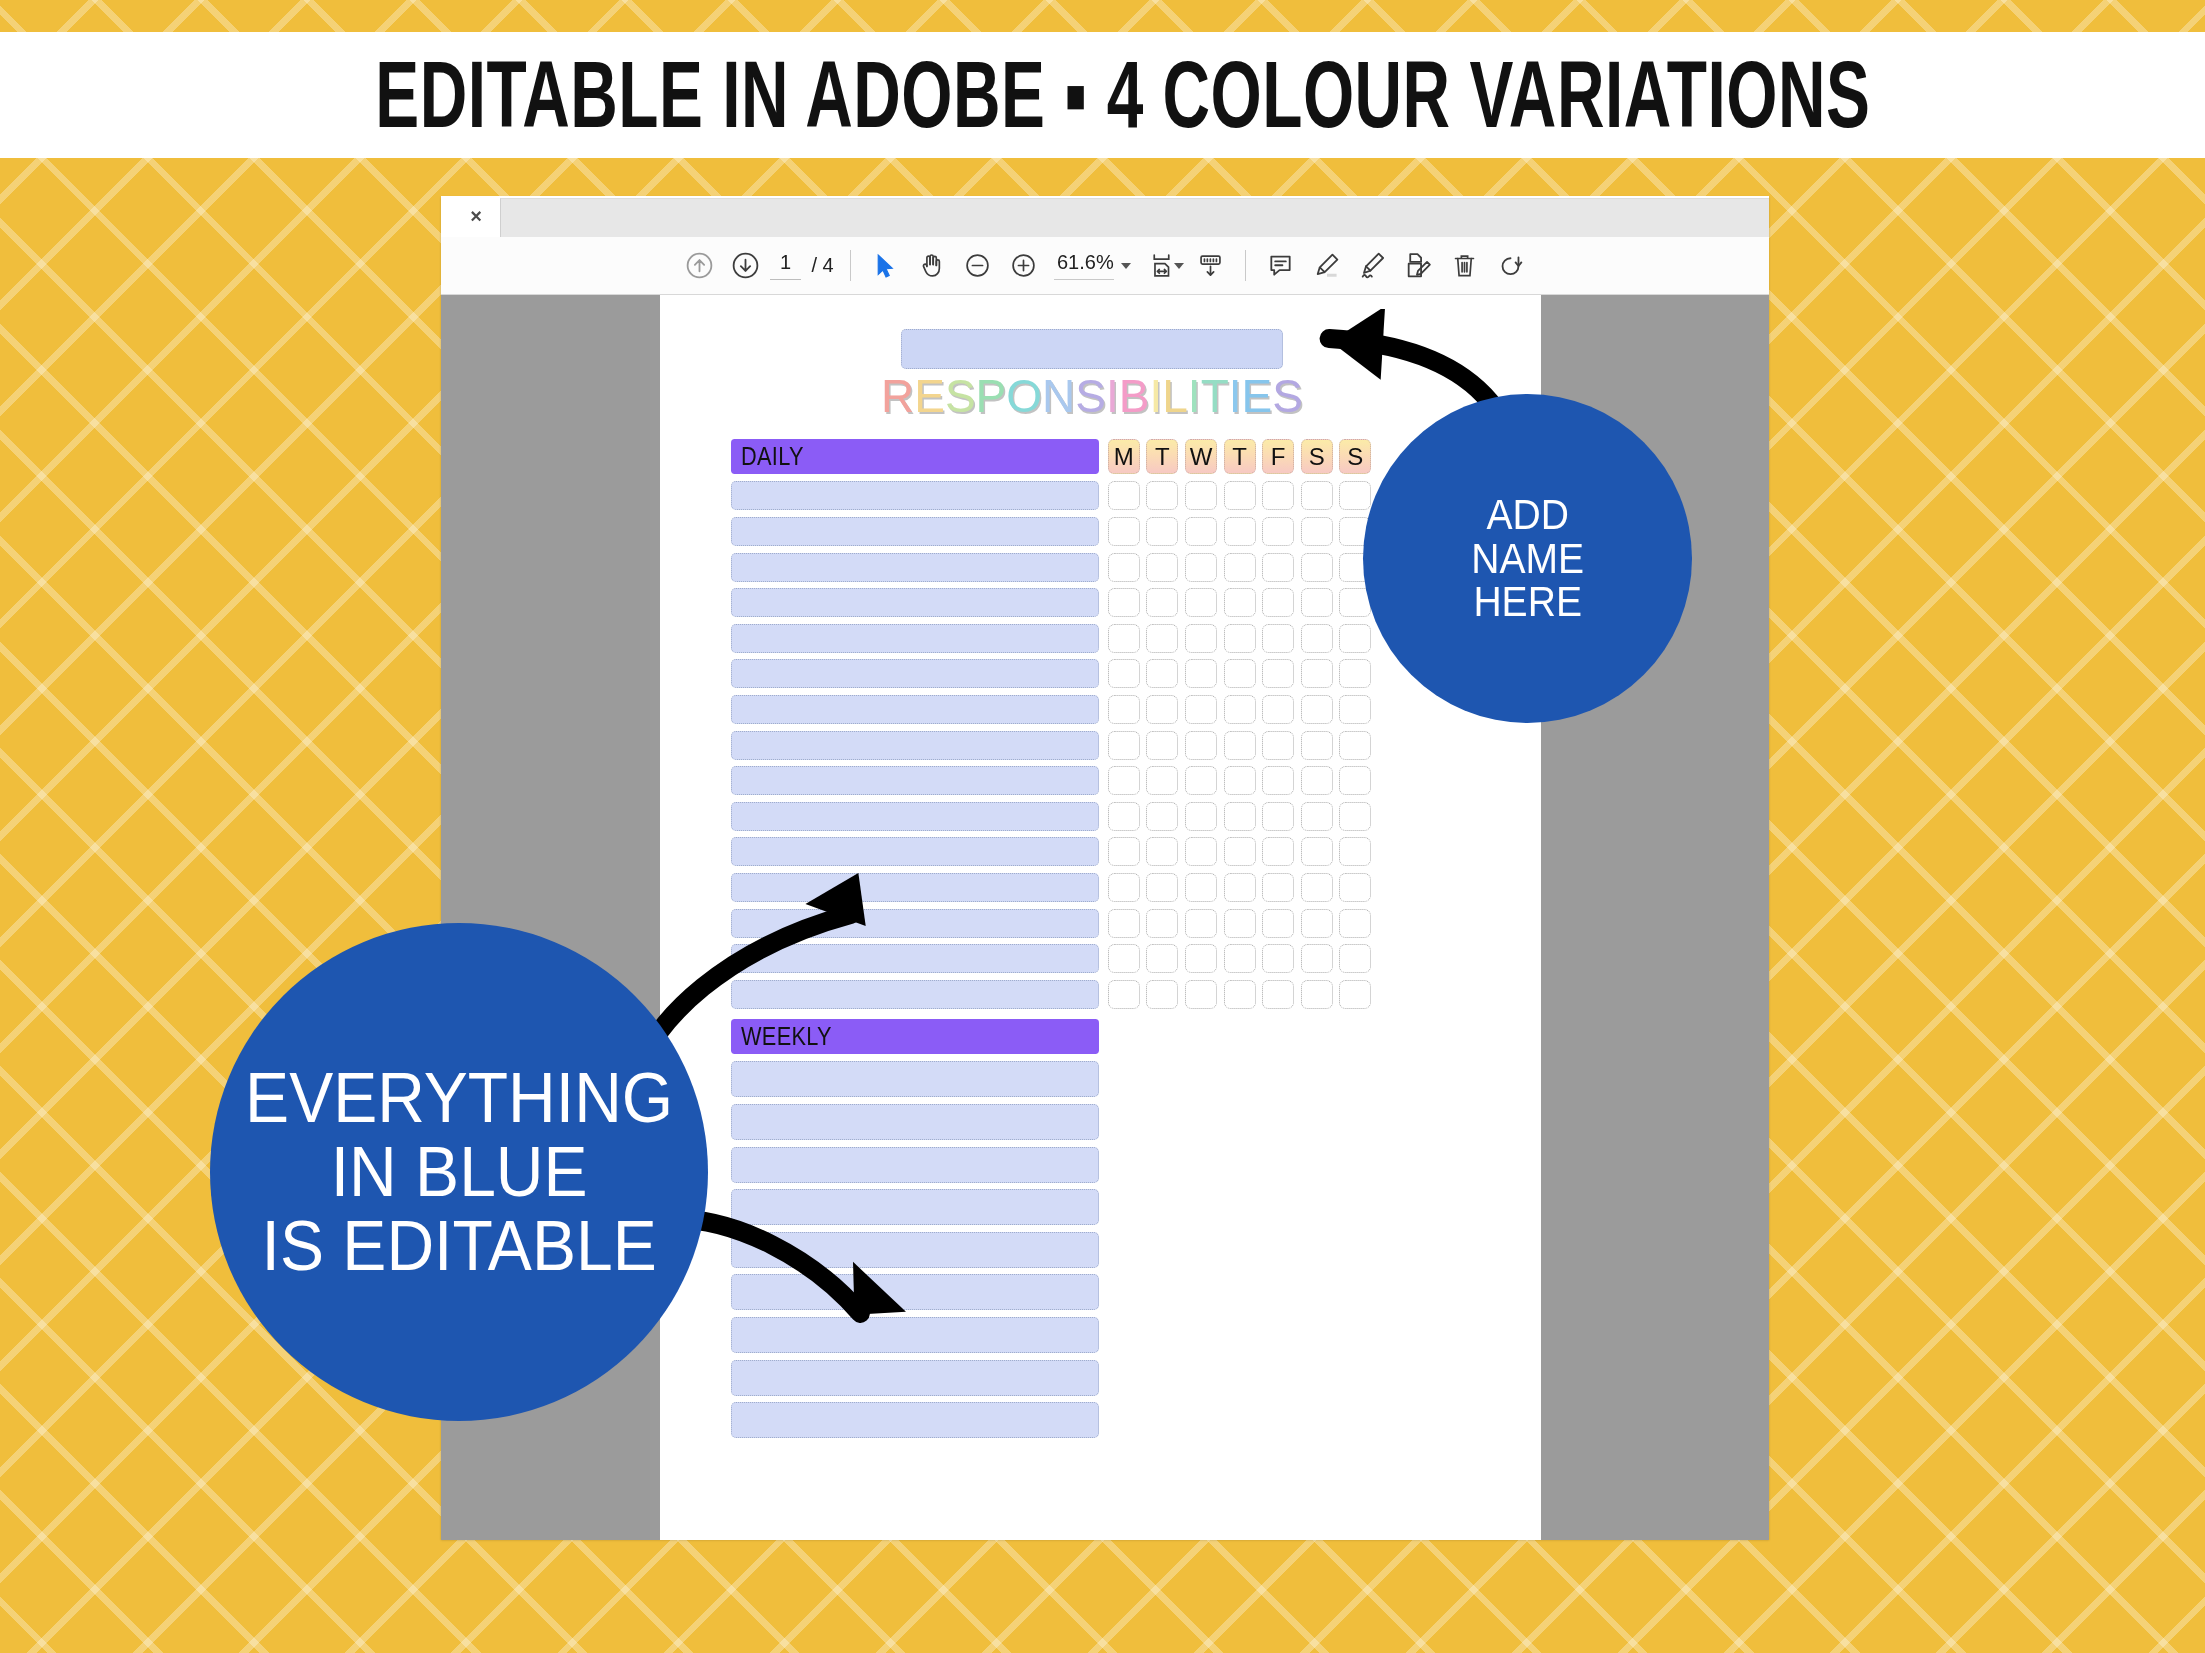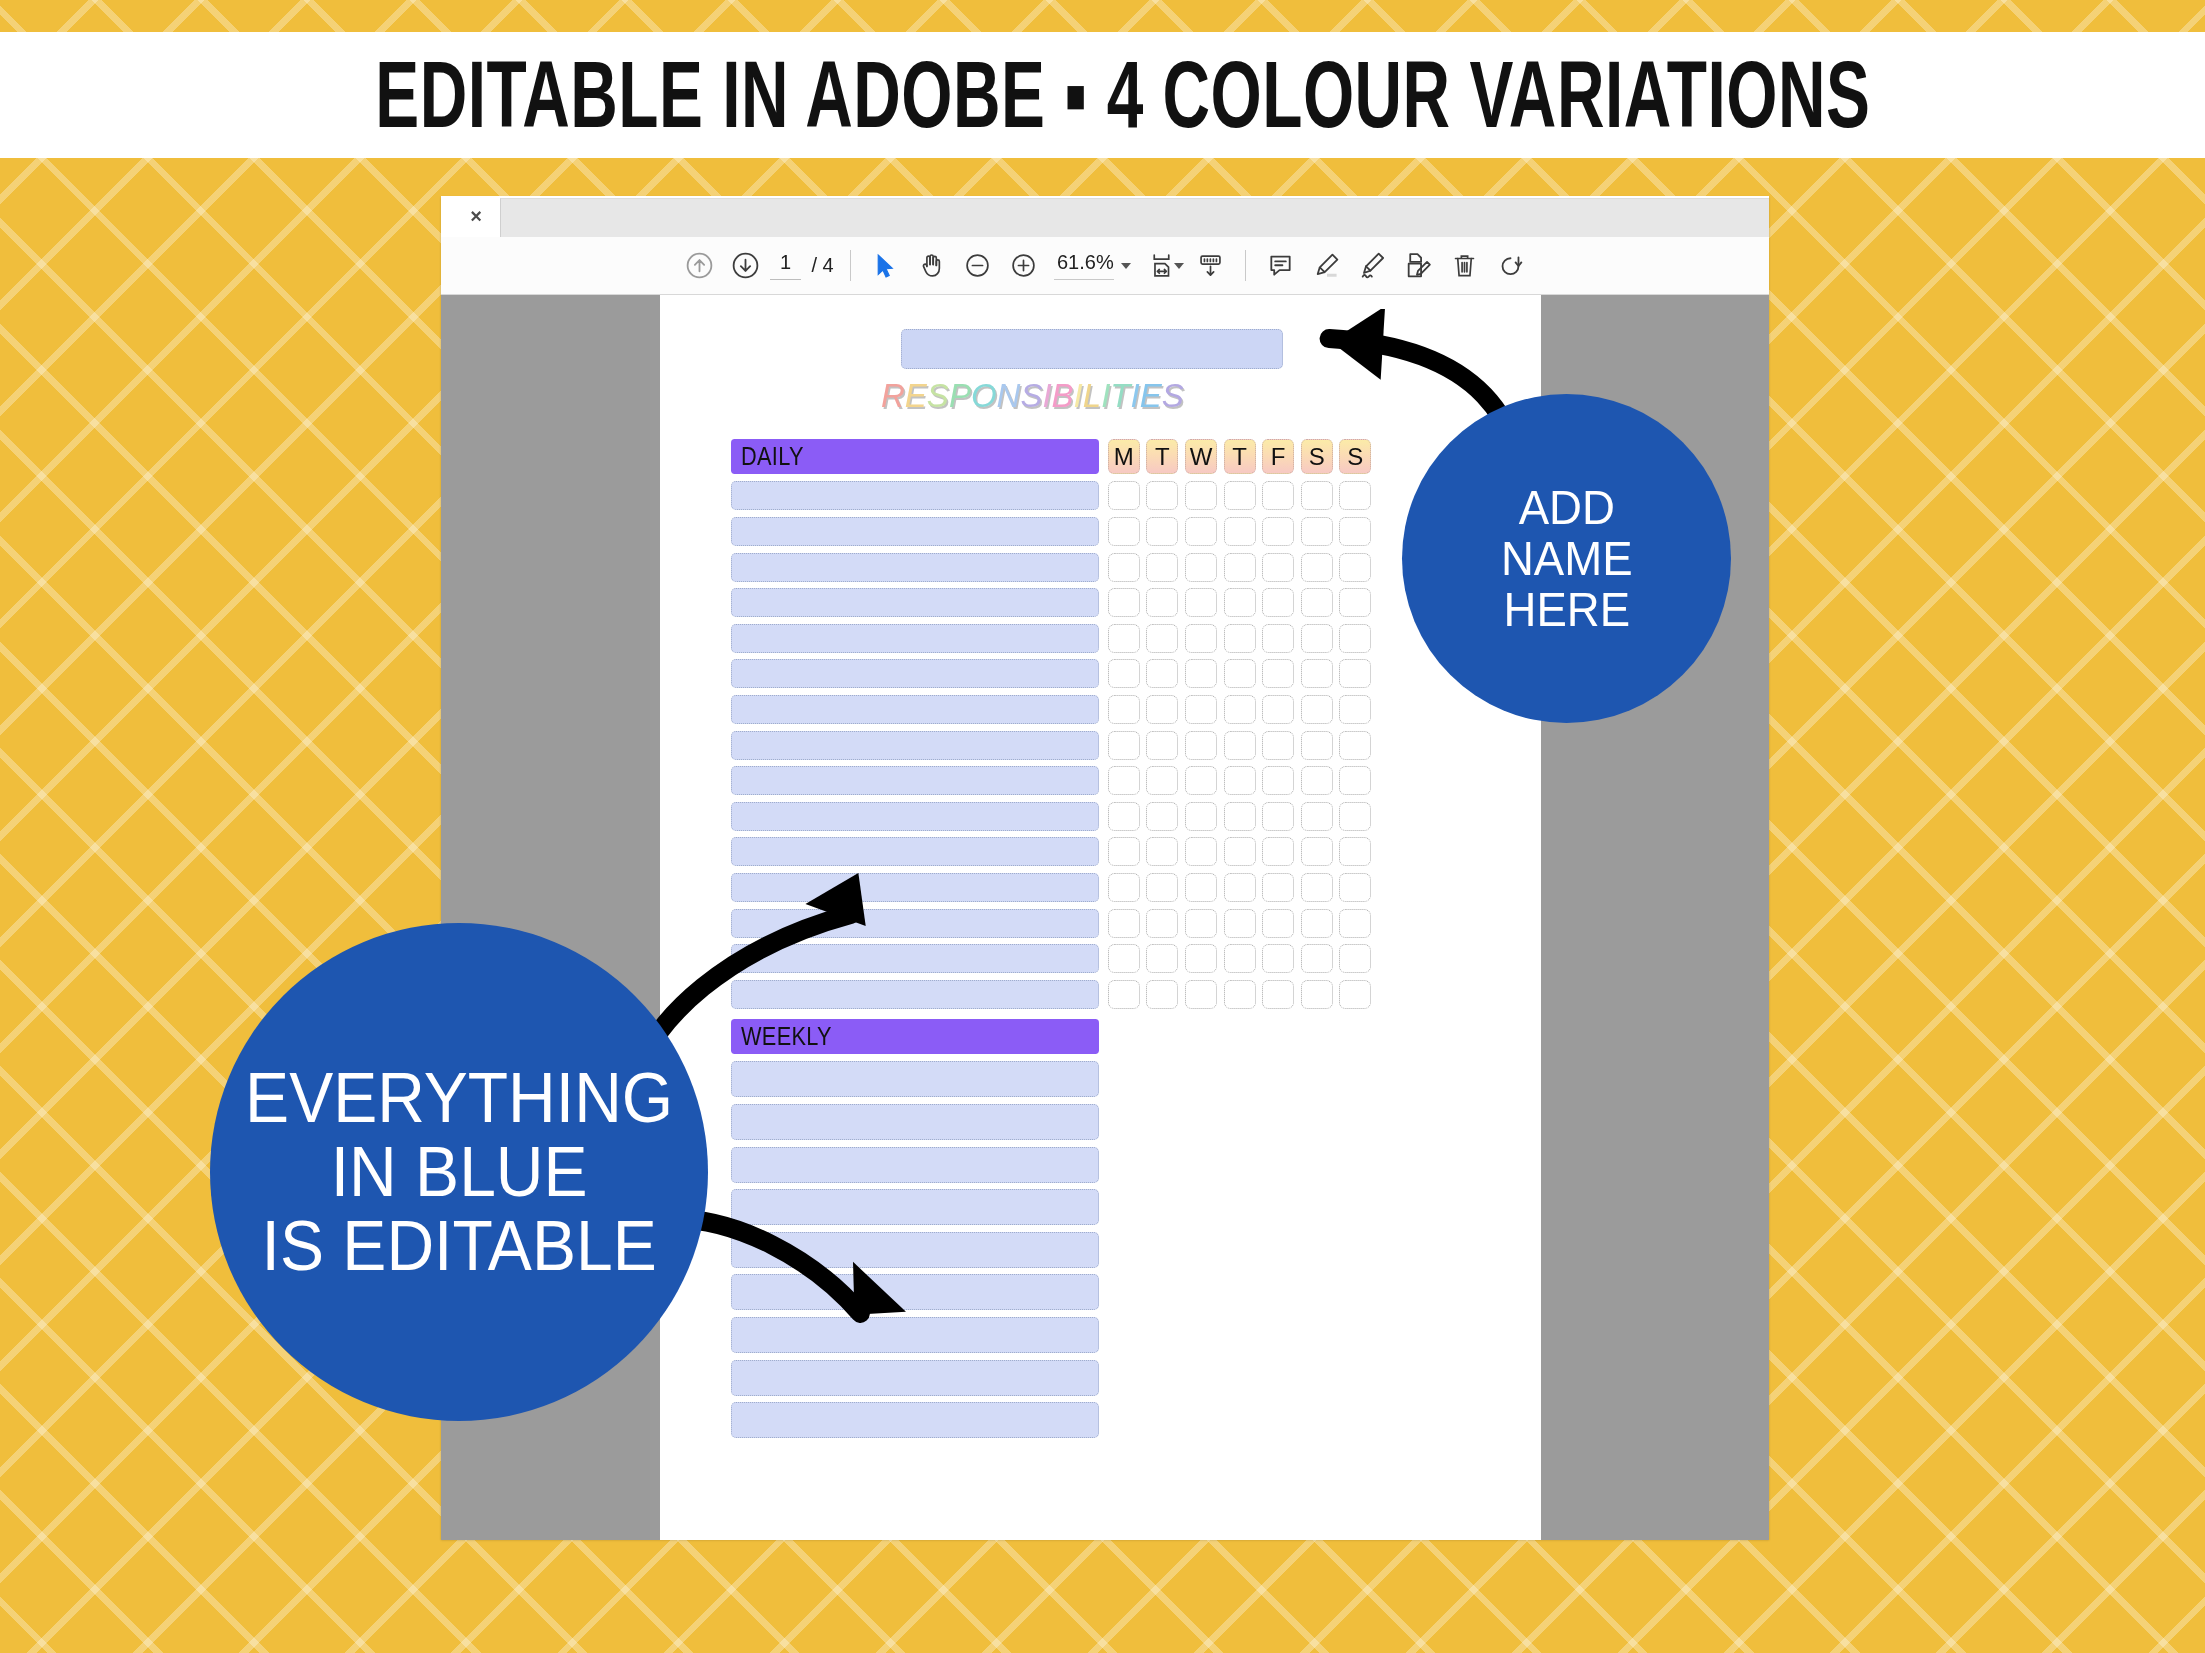--- a/index.html
+++ b/index.html
@@ -99,23 +99,22 @@
   }
   .sheet{position:absolute;left:71px;right:63px;top:0;}
 
   #name-field{
     position:absolute;left:241px;top:34px;width:382px;height:40px;
     background:#CCD6F5;
   }
   #doc-title{
     position:absolute;left:221px;top:74px;width:441px;height:54px;
     font-family:"Liberation Sans","DejaVu Sans",sans-serif;
-    font-size:33px;line-height:54px;font-weight:400;white-space:nowrap;
+    font-size:46px;line-height:54px;font-weight:400;white-space:nowrap;
     text-shadow:1.5px 1.5px 0 rgba(120,120,120,.45);
-    font-style:italic;
   }
   #doc-title span{display:inline;}
 
   
   .hdr{
     height:35px;border-radius:3.7px;display:flex;align-items:center;
     padding-left:10.3px;box-sizing:border-box;
   }
   .hdr-label{
     font-family:"Liberation Sans","DejaVu Sans",sans-serif;
@@ -159,21 +158,21 @@
   .weekly-row{height:36px;margin-bottom:6.6px;}
   #notes-area{border-radius:5.1px;}
 
   
   .bubble{
     position:absolute;border-radius:50%;background:#1E56B0;
     display:flex;align-items:center;justify-content:center;text-align:center;
     color:#FFFFFF;font-family:"Liberation Sans","DejaVu Sans",sans-serif;
     font-weight:400;line-height:1.04;
   }
-  #bubble-name{left:1402px;top:394px;width:329px;height:329px;font-size:49px;}
+  #bubble-name{left:1363px;top:394px;width:329px;height:329px;font-size:42px;}
   #bubble-editable{left:210px;top:923px;width:498px;height:498px;font-size:71px;}
   .bubble span{display:block;white-space:nowrap;transform:scaleX(.93);}
 
   
   .arrow{position:absolute;pointer-events:none;}
   #arrow-top{left:1235px;top:309px;}
   #arrow-mid{left:610px;top:867px;}
   #arrow-low{left:647px;top:1169px;}
 </style>
 </head>

